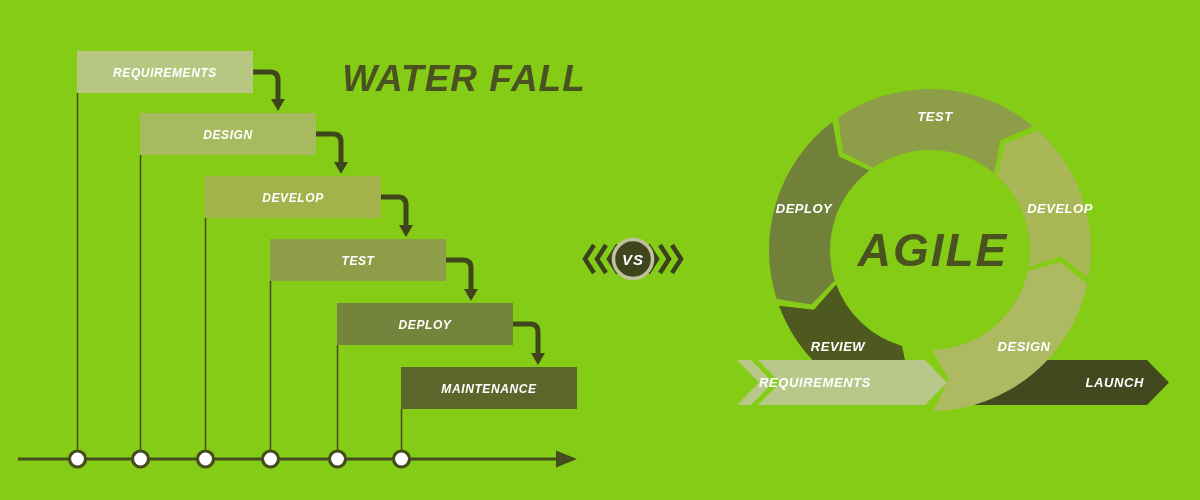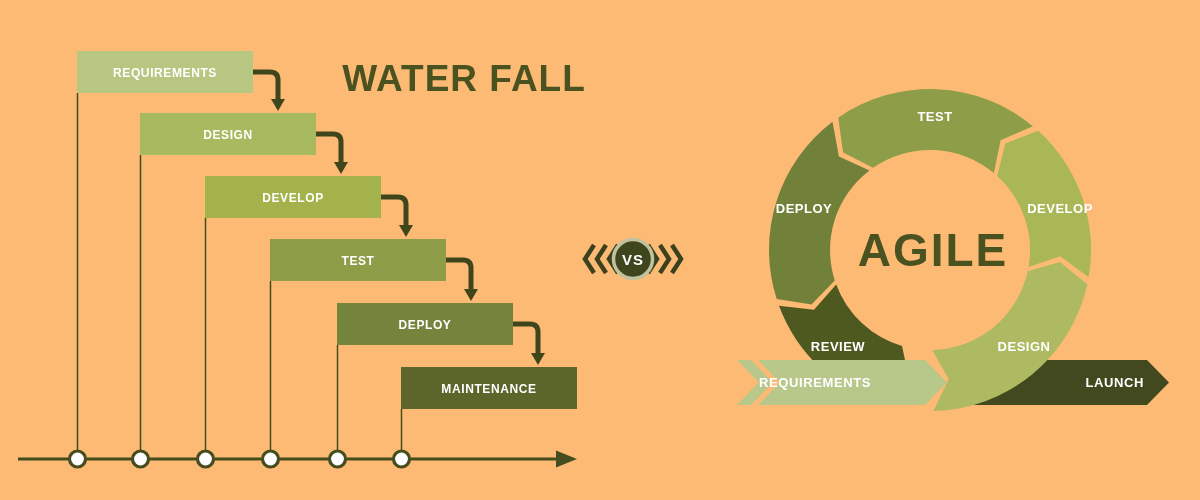--- a/index.html
+++ b/index.html
@@ -1,16 +1,16 @@
 <!DOCTYPE html>
 <html><head>
 <meta charset="utf-8">
 <style>
   html,body{margin:0;padding:0;background:#ffffff;}
-  .canvas{width:1200px;height:500px;position:relative;background:#fdba74;overflow:hidden;}
+  .canvas{width:1200px;height:500px;position:relative;background:#84cc16;overflow:hidden;font-style:italic;}
   svg{display:block;}
   text{font-family:"Liberation Sans","DejaVu Sans",sans-serif;}
   .box-label{font-weight:bold;font-size:12px;fill:#fff;letter-spacing:0.6px;text-anchor:middle;}
   .ring-label{font-weight:bold;font-size:13px;fill:#fff;letter-spacing:0.5px;text-anchor:middle;}
   .banner-label{font-weight:bold;font-size:13px;fill:#fff;letter-spacing:0.6px;}
   .main-title{font-weight:bold;font-size:37px;letter-spacing:1px;text-anchor:middle;}
   .agile-title{font-weight:bold;font-size:46px;letter-spacing:2px;text-anchor:middle;}
   .vs-label{font-weight:bold;font-size:15px;fill:#fff;letter-spacing:1px;text-anchor:middle;}
 </style>
 </head>

